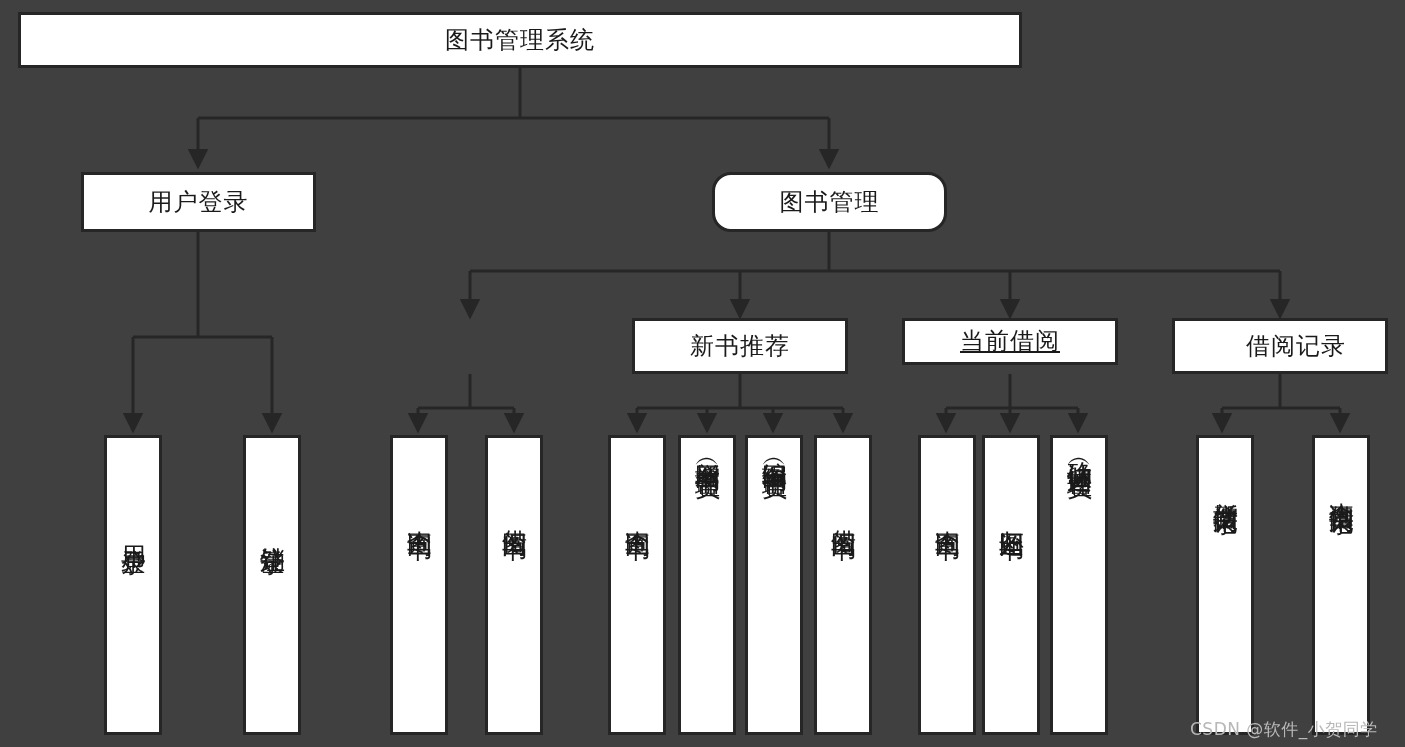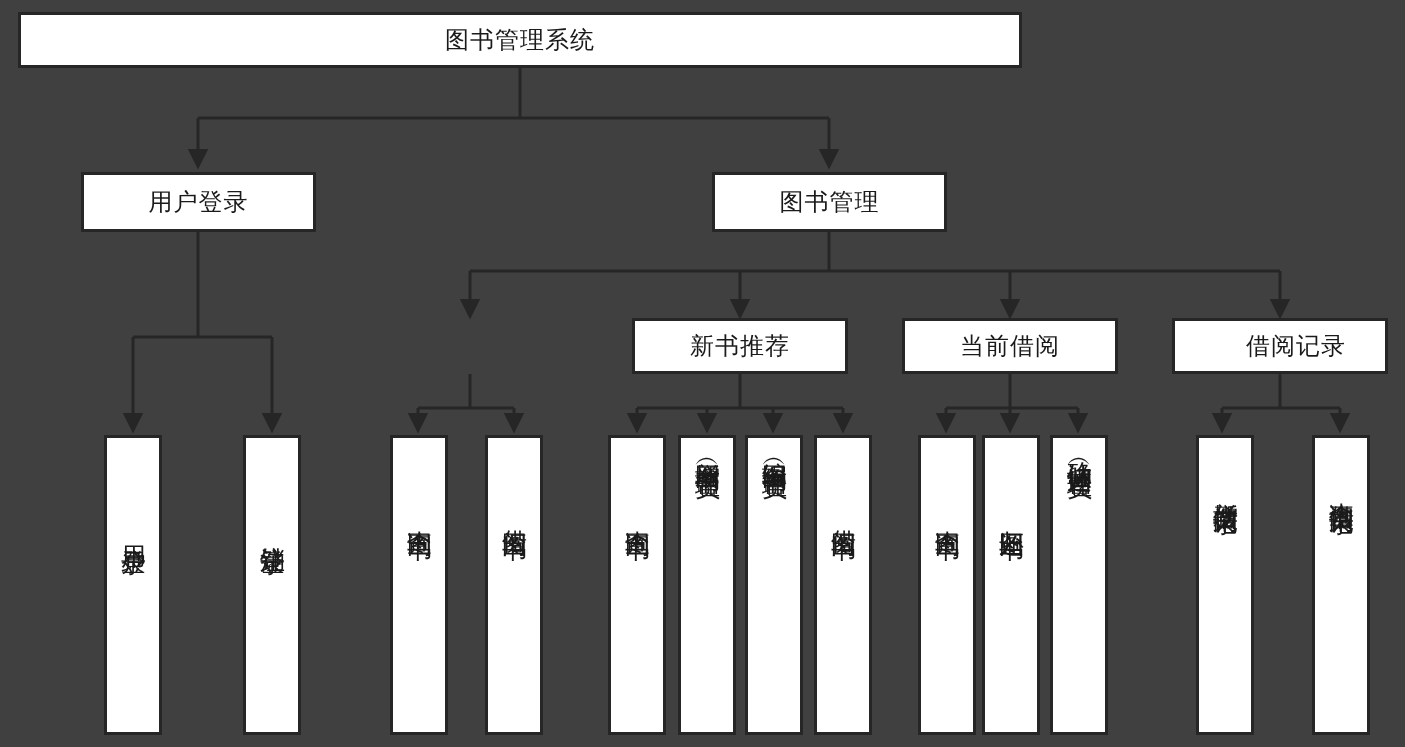--- a/index.html
+++ b/index.html
@@ -122,28 +122,28 @@
     </g>
   </svg>
 
   <div class="node h" style="left:18px; top:12px; width:1004px; height:56px;">
     <span class="label">图书管理系统</span>
   </div>
 
   <div class="node h" style="left:81px; top:172px; width:235px; height:60px;">
     <span class="label">用户登录</span>
   </div>
-  <div class="node h" style="left:712px; top:172px; width:235px; height:60px;">
+  <div class="node h" style="left:712px; top:172px; width:235px; height:60px;border-radius:19px;">
     <span class="label">图书管理</span>
   </div>
 
   <div class="node h" style="left:632px; top:318px; width:216px; height:56px;">
     <span class="label">新书推荐</span>
   </div>
-  <div class="node h" style="left:902px; top:318px; width:216px; height:56px;">
+  <div class="node h" style="left:902px; top:318px; width:216px; height:47px;text-decoration:underline;">
     <span class="label">当前借阅</span>
   </div>
   <div class="node h" style="left:1172px; top:318px; width:216px; height:56px;padding-left:32px;">
     <span class="label">借阅记录</span>
   </div>
 
   <div class="node v" style="left:104px; top:435px; width:58px; height:300px; padding-top:88px;">
     <span class="label">用户登录</span>
   </div>
   <div class="node v" style="left:243px; top:435px; width:58px; height:300px; padding-top:88px;">
@@ -180,14 +180,15 @@
     <span class="label">确认归还（管理员）</span>
   </div>
 
   <div class="node v" style="left:1196px; top:435px; width:58px; height:300px; padding-top:44px;">
     <span class="label">新增借阅记录</span>
   </div>
   <div class="node v" style="left:1312px; top:435px; width:58px; height:300px; padding-top:44px;">
     <span class="label">查询借阅记录</span>
   </div>
 
+  <div class="watermark" style="left:1190px; top:718px;">CSDN @软件_小贺同学</div>
 
 </div>
 
 </body></html>

